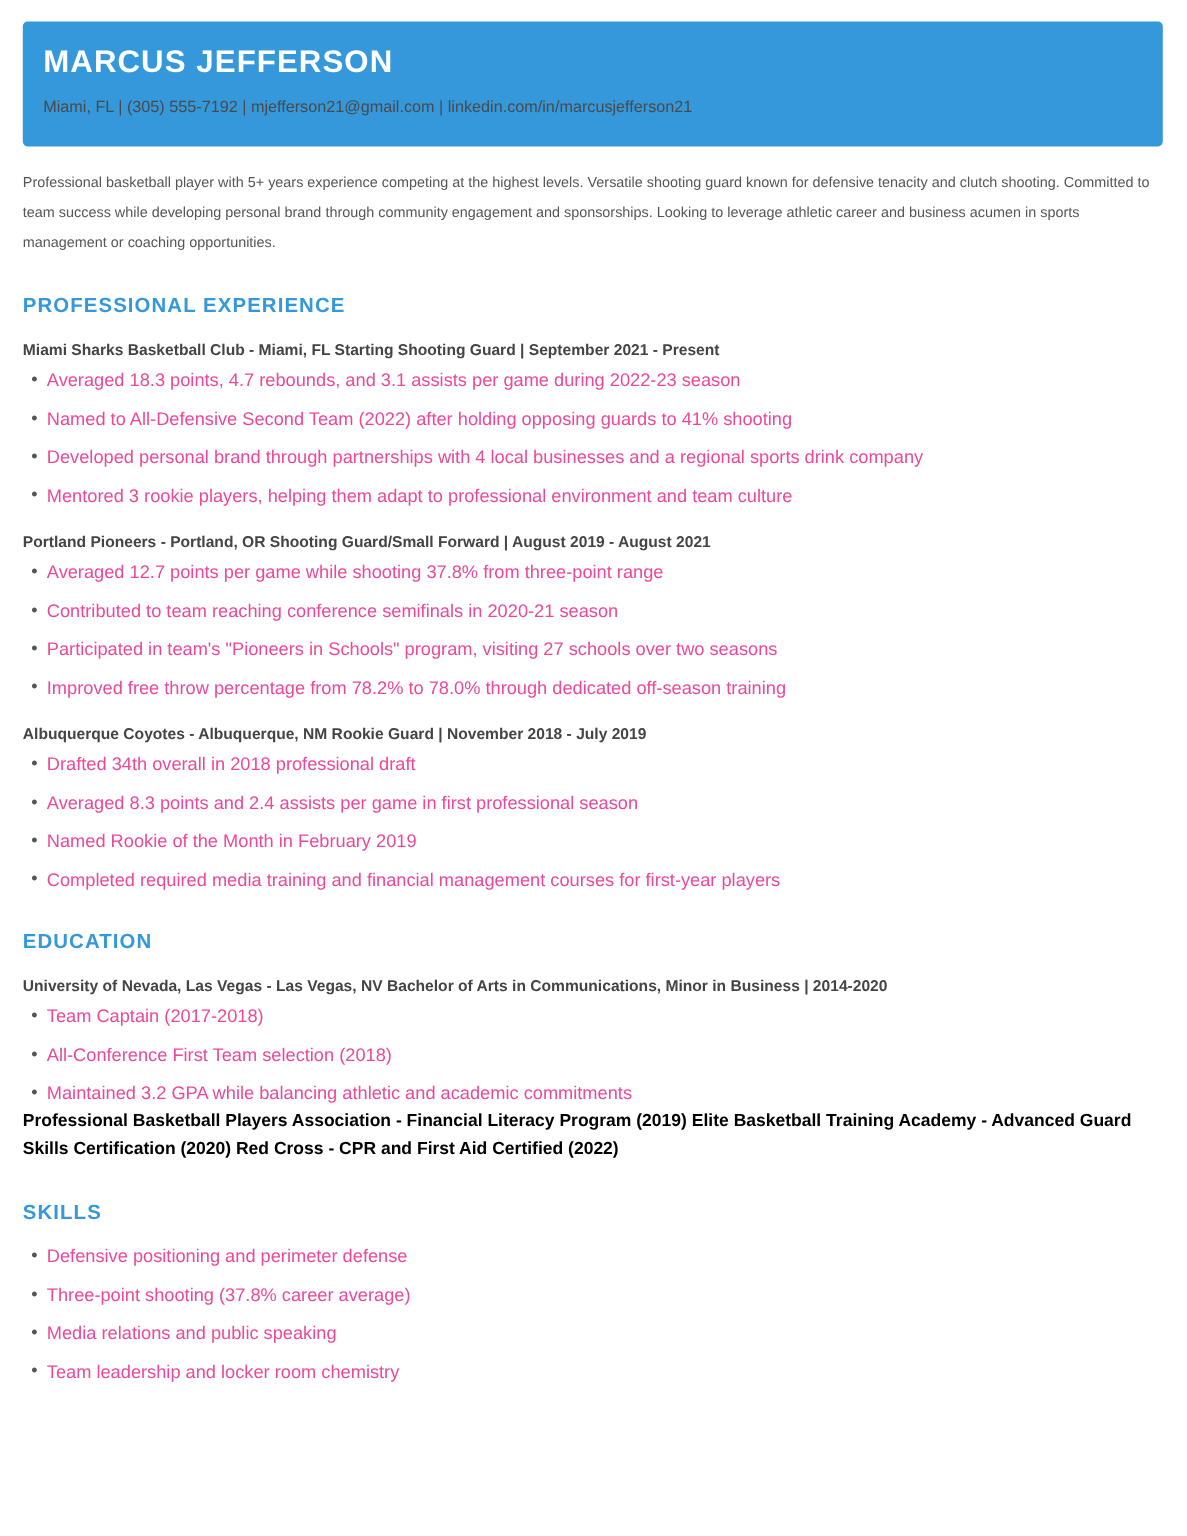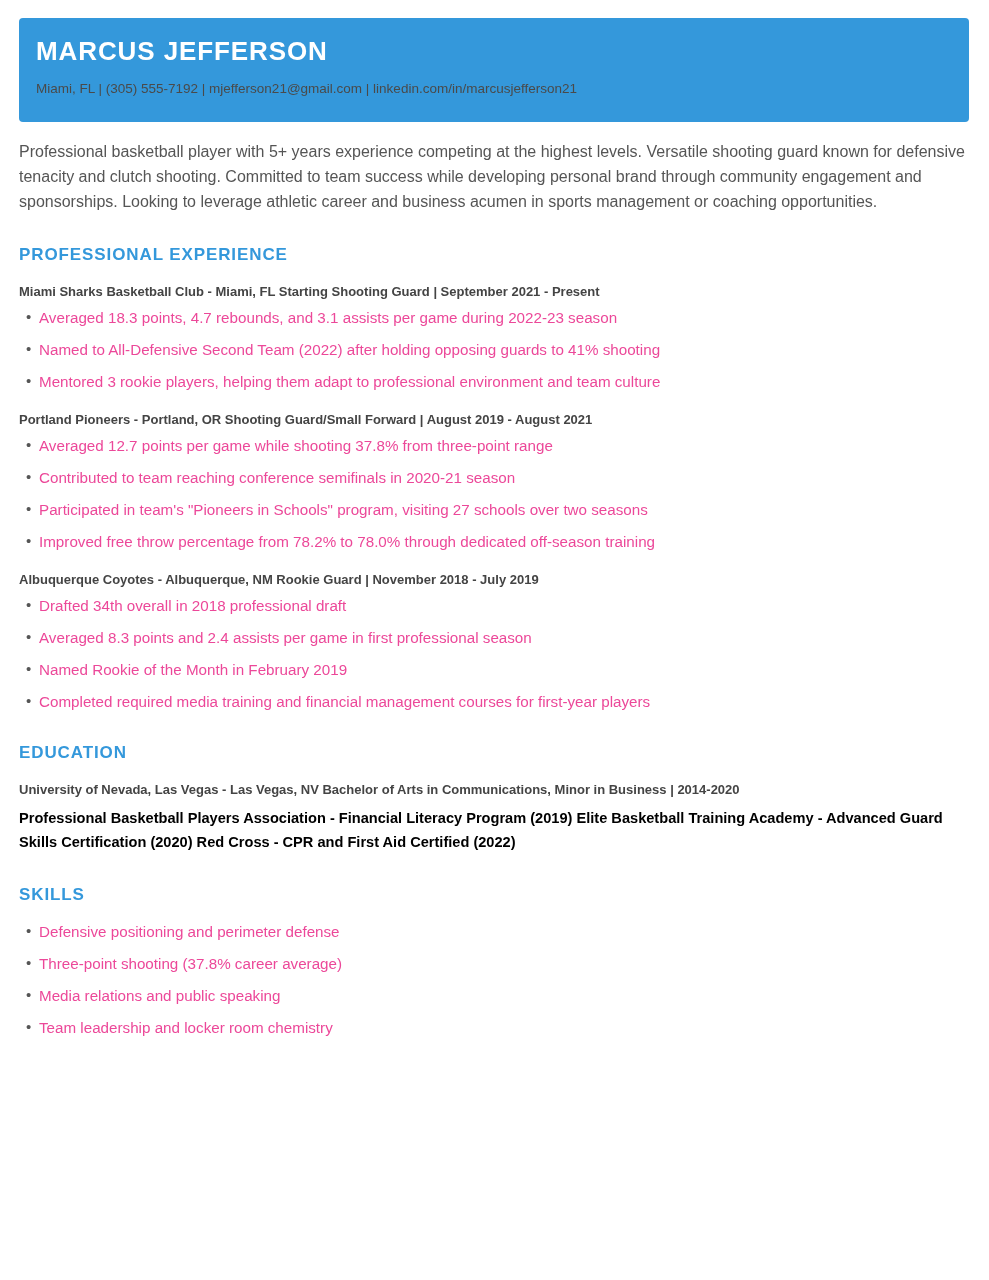--- a/index.html
+++ b/index.html
@@ -58,21 +58,21 @@
   }
 
   .content {
     position: absolute;
     left: 19px;
     top: 140px;
     width: 950px;
   }
 
   .summary {
-    font-size: 16px;
+    font-size: 12px;
     line-height: 24.8px;
     color: #555555;
     margin: 0 0 0 0;
     text-align: left;
   }
 
   .section {
     margin-top: 0;
   }
   .section-title {
@@ -143,20 +143,21 @@
     <p class="summary">Professional basketball player with 5+ years experience competing at the highest levels. Versatile shooting guard known for defensive tenacity and clutch shooting. Committed to team success while developing personal brand through community engagement and sponsorships. Looking to leverage athletic career and business acumen in sports management or coaching opportunities.</p>
 
     <div class="section">
       <div class="section-title">PROFESSIONAL EXPERIENCE</div>
 
       <div class="job-block">
         <div class="entry-header">Miami Sharks Basketball Club - Miami, FL Starting Shooting Guard | September 2021 - Present</div>
         <ul class="bullets">
           <li>Averaged 18.3 points, 4.7 rebounds, and 3.1 assists per game during 2022-23 season</li>
           <li>Named to All-Defensive Second Team (2022) after holding opposing guards to 41% shooting</li>
+          <li>Developed personal brand through partnerships with 4 local businesses and a regional sports drink company</li>
           <li>Mentored 3 rookie players, helping them adapt to professional environment and team culture</li>
         </ul>
       </div>
 
       <div class="job-block">
         <div class="entry-header">Portland Pioneers - Portland, OR Shooting Guard/Small Forward | August 2019 - August 2021</div>
         <ul class="bullets">
           <li>Averaged 12.7 points per game while shooting 37.8% from three-point range</li>
           <li>Contributed to team reaching conference semifinals in 2020-21 season</li>
           <li>Participated in team's "Pioneers in Schools" program, visiting 27 schools over two seasons</li>
@@ -171,20 +172,25 @@
           <li>Averaged 8.3 points and 2.4 assists per game in first professional season</li>
           <li>Named Rookie of the Month in February 2019</li>
           <li>Completed required media training and financial management courses for first-year players</li>
         </ul>
       </div>
     </div>
 
     <div class="section">
       <div class="section-title">EDUCATION</div>
       <div class="entry-header">University of Nevada, Las Vegas - Las Vegas, NV Bachelor of Arts in Communications, Minor in Business | 2014-2020</div>
+      <ul class="bullets">
+        <li>Team Captain (2017-2018)</li>
+        <li>All-Conference First Team selection (2018)</li>
+        <li>Maintained 3.2 GPA while balancing athletic and academic commitments</li>
+      </ul>
     </div>
 
     <div class="section">
       <p class="cert-text">Professional Basketball Players Association - Financial Literacy Program (2019) Elite Basketball Training Academy - Advanced Guard Skills Certification (2020) Red Cross - CPR and First Aid Certified (2022)</p>
     </div>
 
     <div class="section">
       <div class="section-title">SKILLS</div>
       <ul class="bullets">
         <li>Defensive positioning and perimeter defense</li>

